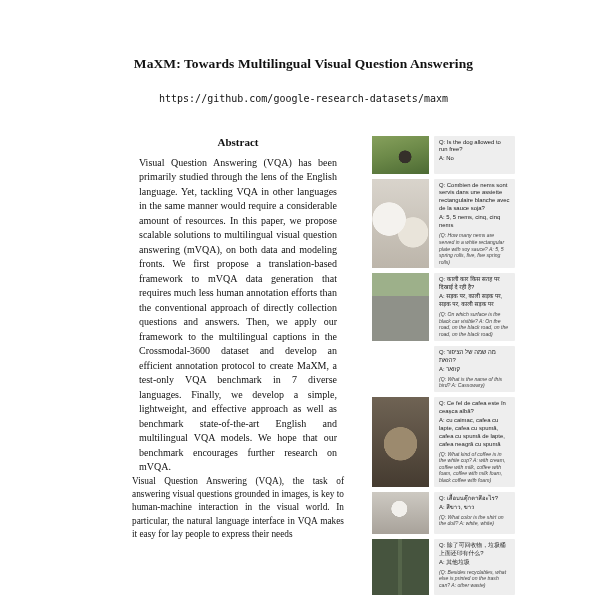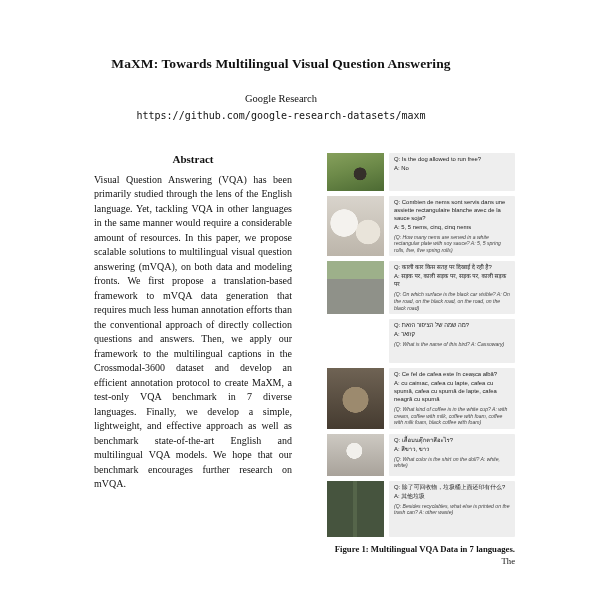--- a/index.html
+++ b/index.html
@@ -4,21 +4,21 @@
 <style>
   html,body{margin:0;padding:0;background:#ffffff;}
   .page{
     position:relative;
     width:600px;height:600px;
     background:#ffffff;
     overflow:hidden;
     font-family:"Liberation Serif", serif;
     color:#111;
     box-sizing:border-box;
-    padding:56px 85px 0 47px;
+    padding:56px 85px 0 92px;
   }
   
   .paper-title{
     font-size:13.5px;font-weight:bold;text-align:center;
     margin:0 0 20px 0;letter-spacing:.1px;
   }
   .authors{text-align:center;line-height:1.35;}
   .author-line{font-size:10.5px;font-weight:bold;}
   .affiliation{font-size:10.5px;margin-top:2px;}
   .paper-url{
@@ -113,29 +113,29 @@
   .fig-caption .cap-bold{font-weight:bold;}
 </style>
 </head>
 <body>
 
 <div class="page">
 
   <h1 class="paper-title">MaXM: Towards Multilingual Visual Question Answering</h1>
 
   <div class="authors">
-    <div class="affiliation">Google Research</div>
     <div class="paper-url">https://github.com/google-research-datasets/maxm</div>
   </div>
 
   <div class="columns">
 
     <div class="col-left">
       <h2 class="abstract-heading">Abstract</h2>
       <p class="abstract-text">Visual Question Answering (VQA) has been primarily studied through the lens of the English language.  Yet, tackling VQA in other languages in the same manner would require a considerable amount of resources.  In this paper, we propose scalable solutions to multilingual visual question answering (mVQA), on both data and modeling fronts. We first propose a translation-based framework to mVQA data generation that requires much less human annotation efforts than the conventional approach of directly collection questions and answers. Then, we apply our framework to the multilingual captions in the Crossmodal-3600 dataset and develop an efficient annotation protocol to create MaXM, a test-only VQA benchmark in 7 diverse languages. Finally, we develop a simple, lightweight, and effective approach as well as benchmark state-of-the-art English and multilingual VQA models. We hope that our benchmark encourages further research on mVQA.</p>
+      <p class="body-text">Visual Question Answering (VQA), the task of answering visual questions grounded in images, is key to human-machine interaction in the visual world. In particular, the natural language interface in VQA makes it easy for lay people to express their needs</p>
     </div>
 
     <div class="col-right">
       <div class="figure">
 
         <div class="fig-row">
           <div class="photo photo-dog"></div>
           <div class="qa-box">
             <div class="qa-q">Q: Is the dog allowed to run free?</div>
             <div class="qa-a">A: No</div>

